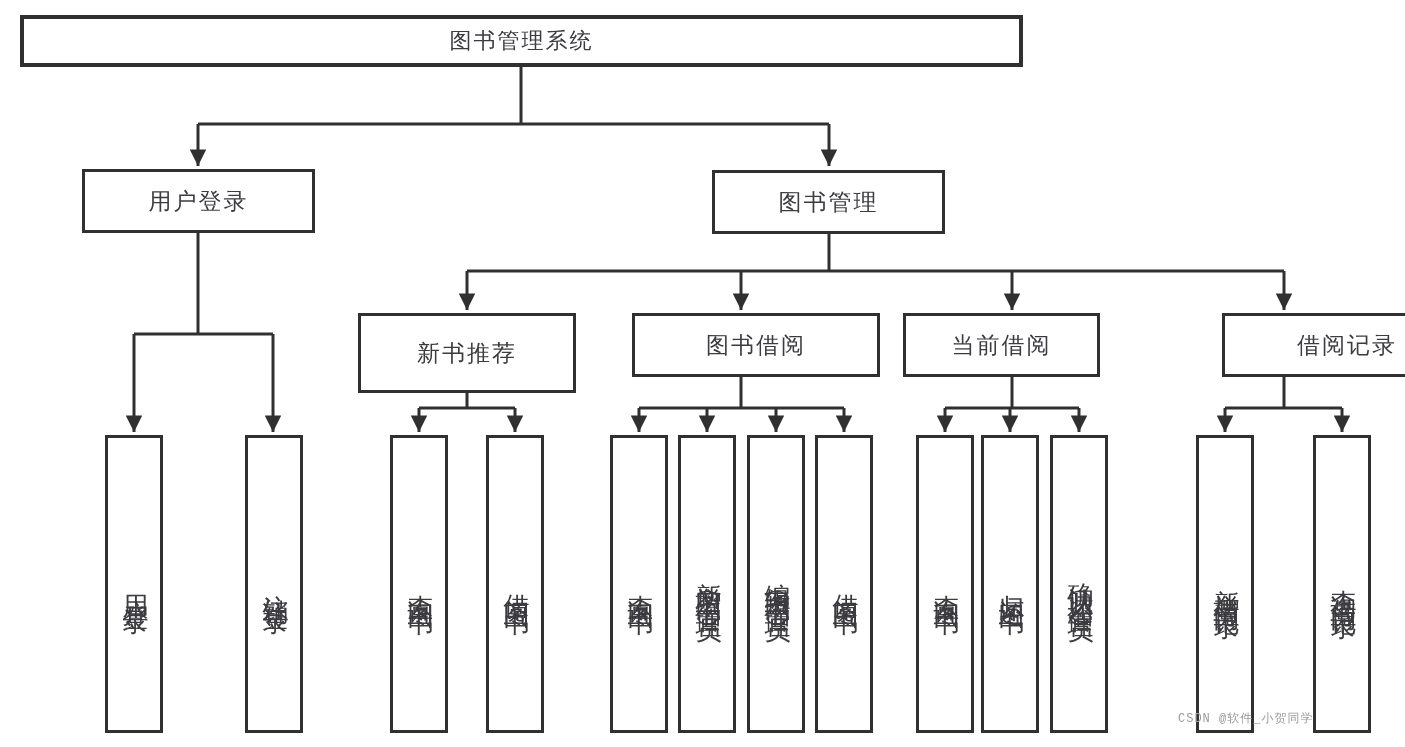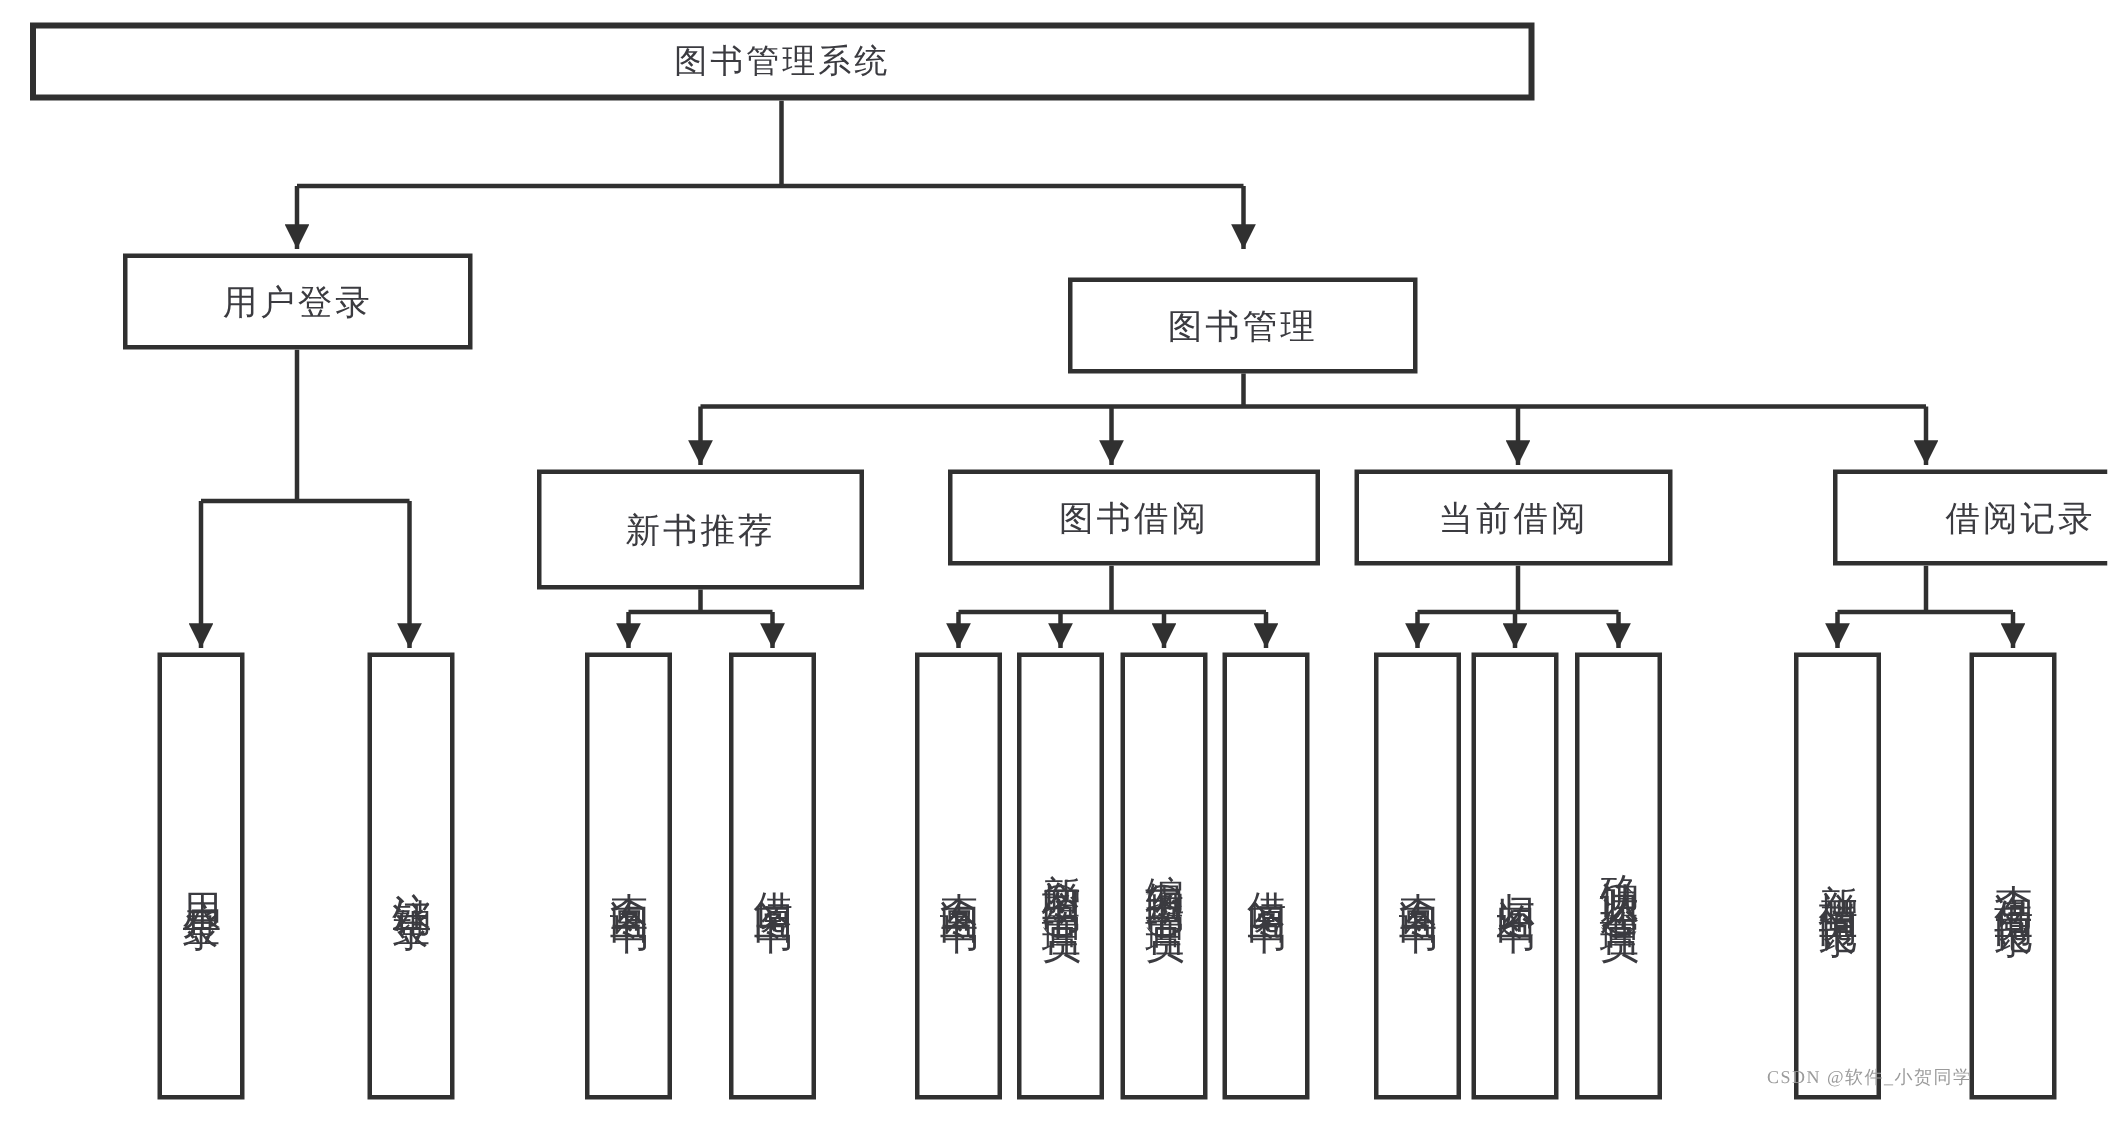--- a/index.html
+++ b/index.html
@@ -11,21 +11,21 @@
   html, body {
     margin: 0;
     padding: 0;
     background: var(--background);
   }
   .stage {
     position: relative;
     width: 1405px;
     height: 747px;
     background: var(--background);
-    font-family: Liberation Serif, serif;
+    font-family: Liberation Mono, monospace;
     color: var(--text);
     overflow: hidden;
   }
   .connectors {
     position: absolute;
     left: 0; top: 0;
     width: 1405px;
     height: 747px;
     pointer-events: none;
   }
@@ -111,25 +111,25 @@
 
       <path d="M1284 377 V408 M1225 408 H1342"></path>
       <line x1="1225" y1="408" x2="1225" y2="432" marker-end="url(#arrow)"></line>
       <line x1="1342" y1="408" x2="1342" y2="432" marker-end="url(#arrow)"></line>
     </g>
   </svg>
 
   <div class="box root-box" style="left:20px; top:15px; width:1003px; height:52px;">图书管理系统</div>
 
   <div class="box header-box" style="left:82px; top:169px; width:233px; height:64px;">用户登录</div>
-  <div class="box header-box" style="left:712px; top:185px; width:233px; height:64px;">图书管理</div>
+  <div class="box header-box" style="left:712px; top:170px; width:233px; height:64px;">图书管理</div>
 
   <div class="box header-box" style="left:358px; top:313px; width:218px; height:80px;">新书推荐</div>
   <div class="box header-box" style="left:632px; top:313px; width:248px; height:64px;">图书借阅</div>
-  <div class="box header-box" style="left:903px; top:313px; width:212px; height:64px;">当前借阅</div>
+  <div class="box header-box" style="left:903px; top:313px; width:197px; height:64px;">当前借阅</div>
   <div class="box header-box" style="left:1175px; top:313px; width:250px; height:64px;margin-left:47px;">借阅记录</div>
 
   <div class="box leaf-box" style="left:105px; top:435px; width:58px; height:298px;">用户登录</div>
   <div class="box leaf-box" style="left:245px; top:435px; width:58px; height:298px;">注销登录</div>
 
   <div class="box leaf-box" style="left:390px; top:435px; width:58px; height:298px;">查询图书</div>
   <div class="box leaf-box" style="left:486px; top:435px; width:58px; height:298px;">借阅图书</div>
 
   <div class="box leaf-box" style="left:610px; top:435px; width:58px; height:298px;">查询图书</div>
   <div class="box leaf-box" style="left:678px; top:435px; width:58px; height:298px;">新增图书（管理员）</div>

